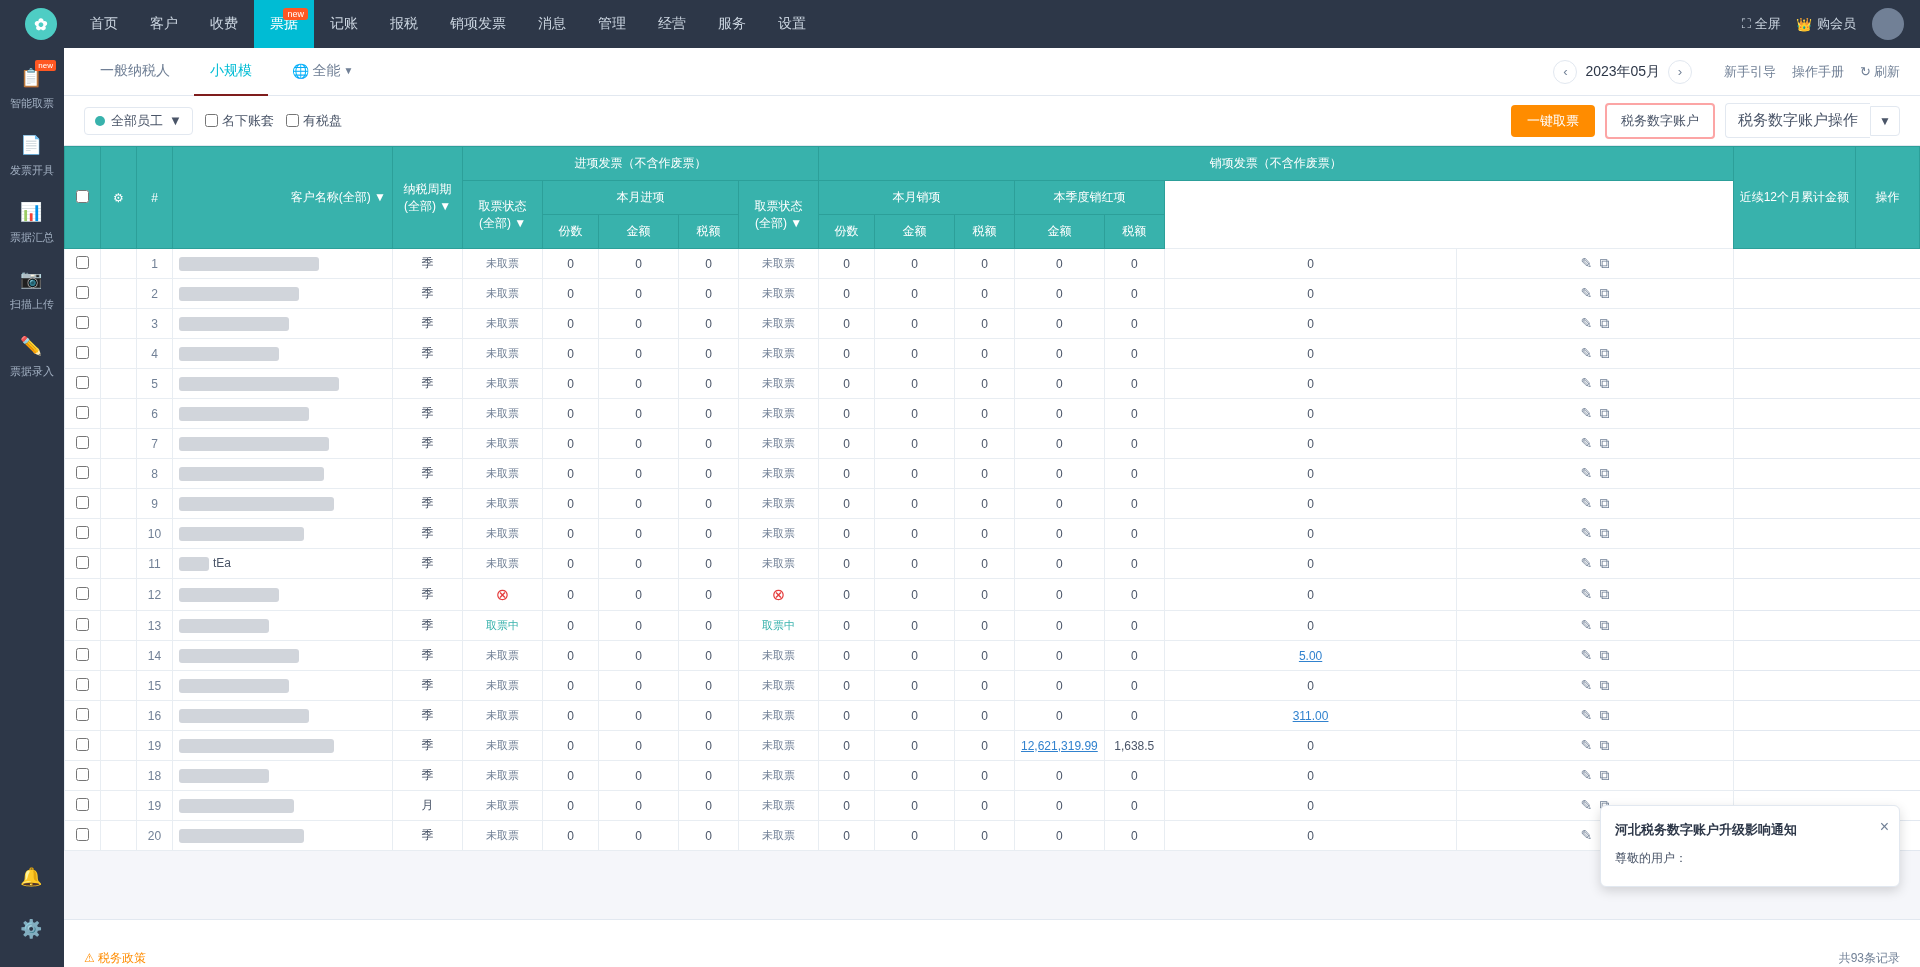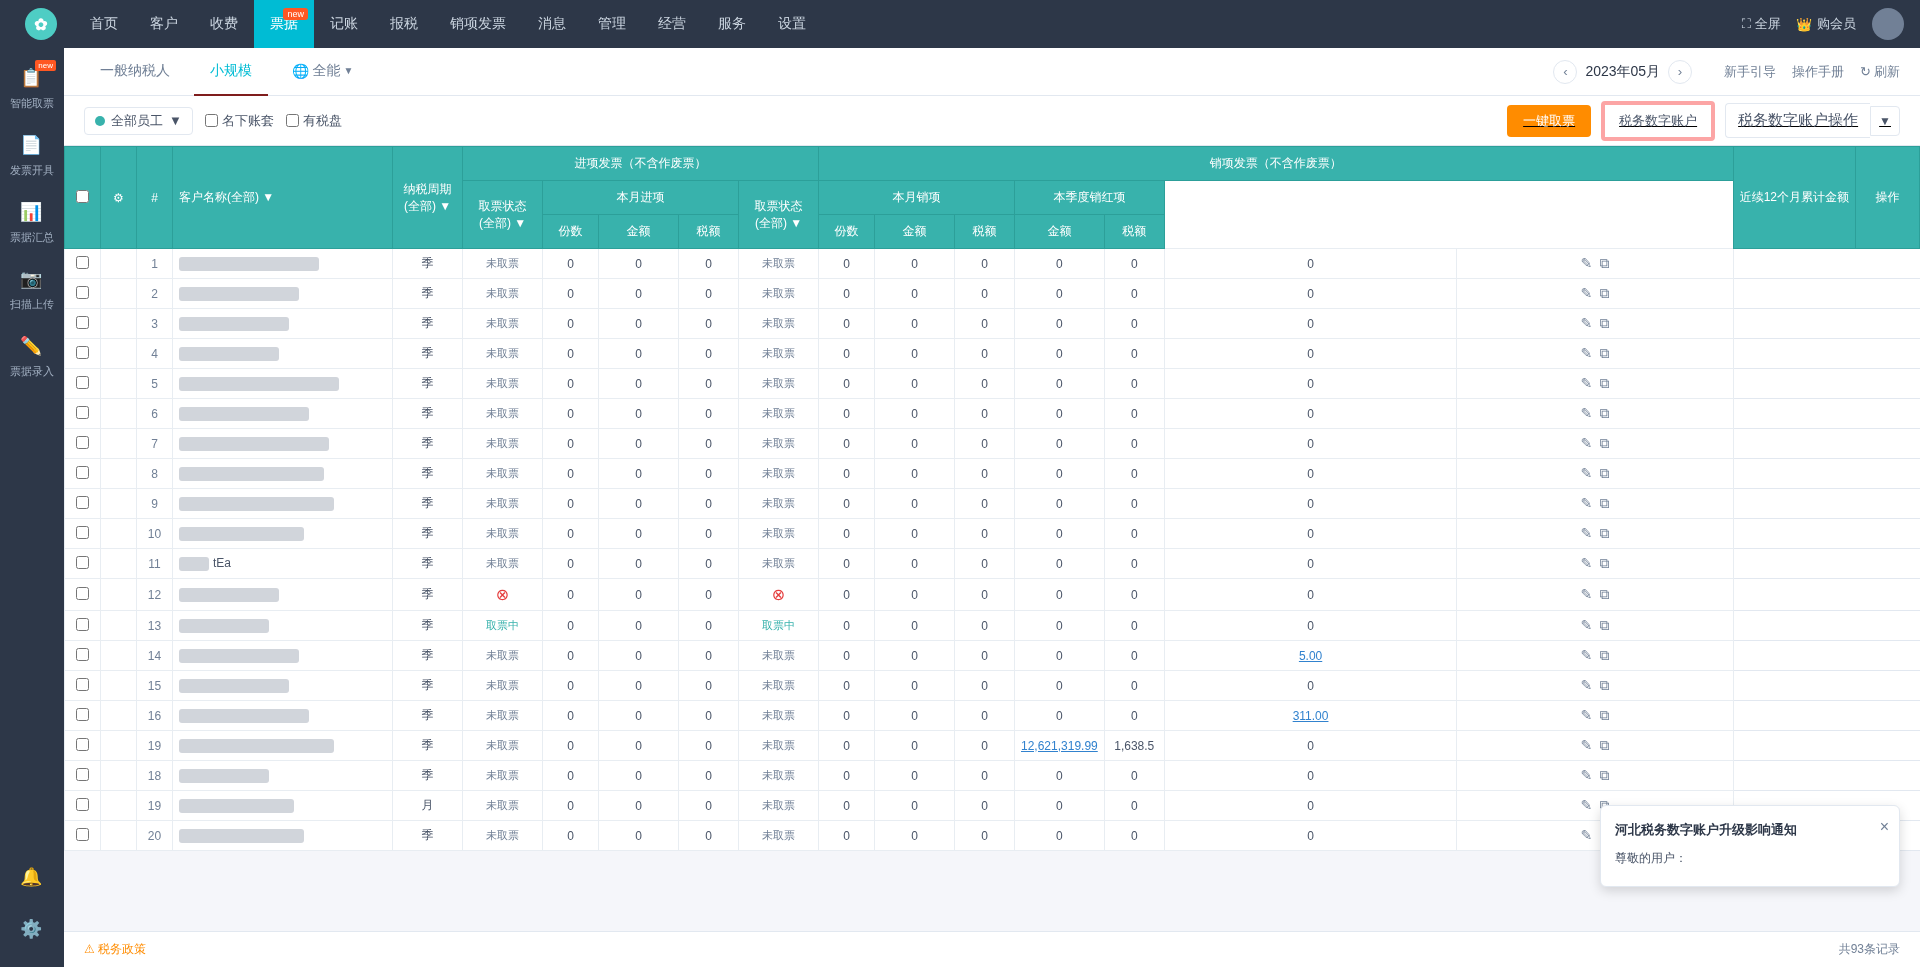--- a/index.html
+++ b/index.html
@@ -261,36 +261,35 @@
       gap: 4px;
       font-size: 13px;
       color: #4a5568;
       cursor: pointer;
     }
     .toolbar-right {
       margin-left: auto;
       display: flex;
       align-items: center;
       gap: 10px;
-      text-decoration: underline;
     }
     .btn-primary {
       background: #ff8c00;
       color: white;
       border: none;
       border-radius: 4px;
       padding: 7px 16px;
       cursor: pointer;
       font-size: 13px;
       font-weight: 500;
     }
     .btn-outline {
       background: white;
       color: #4a5568;
-      border: 4px solid #fca5a5;
+      border: 2px solid #fca5a5;
       border-radius: 4px;
       padding: 7px 14px;
       cursor: pointer;
       font-size: 13px;
     }
     .btn-split {
       display: flex;
       align-items: center;
     }
     .btn-split-main {
@@ -365,25 +364,25 @@
       color: #718096;
       cursor: pointer;
       font-size: 14px;
       margin: 0 2px;
     }
     .row-num { color: #718096; font-size: 12px; }
     .amount-blue { color: #3182ce; text-decoration: underline; cursor: pointer; }
 
     
     .table-footer {
-      height: 36px;
+      height: 48px;
       background: white;
       border-top: 1px solid #e2e8f0;
       display: flex;
-      align-items: center;
+      align-items: flex-end;
       padding: 0 20px;
       font-size: 12px;
       color: #718096;
     }
     .tax-policy {
       color: #ff8c00;
       font-size: 12px;
       cursor: pointer;
       display: flex;
       align-items: center;
@@ -422,21 +421,21 @@
     }
 
     
     ::-webkit-scrollbar { width: 6px; height: 6px; }
     ::-webkit-scrollbar-track { background: #f1f1f1; }
     ::-webkit-scrollbar-thumb { background: #c1c1c1; border-radius: 3px; }
 
     .check-col { width: 36px; }
     .gear-col { width: 36px; }
     .num-col { width: 36px; }
-    .name-col { width: 220px; text-align: left; }
+    .name-col { width: 220px; text-align: right; }
     .period-col { width: 70px; }
     .status-col { width: 80px; text-align: center; }
     .num3-col { width: 56px; }
     .amount-col { width: 80px; }
     .tax-col { width: 60px; }
     .ops-col { width: 64px; }
     .total-col { width: 110px; margin-left: 24px; }
   </style>
 </head>
 <body>

